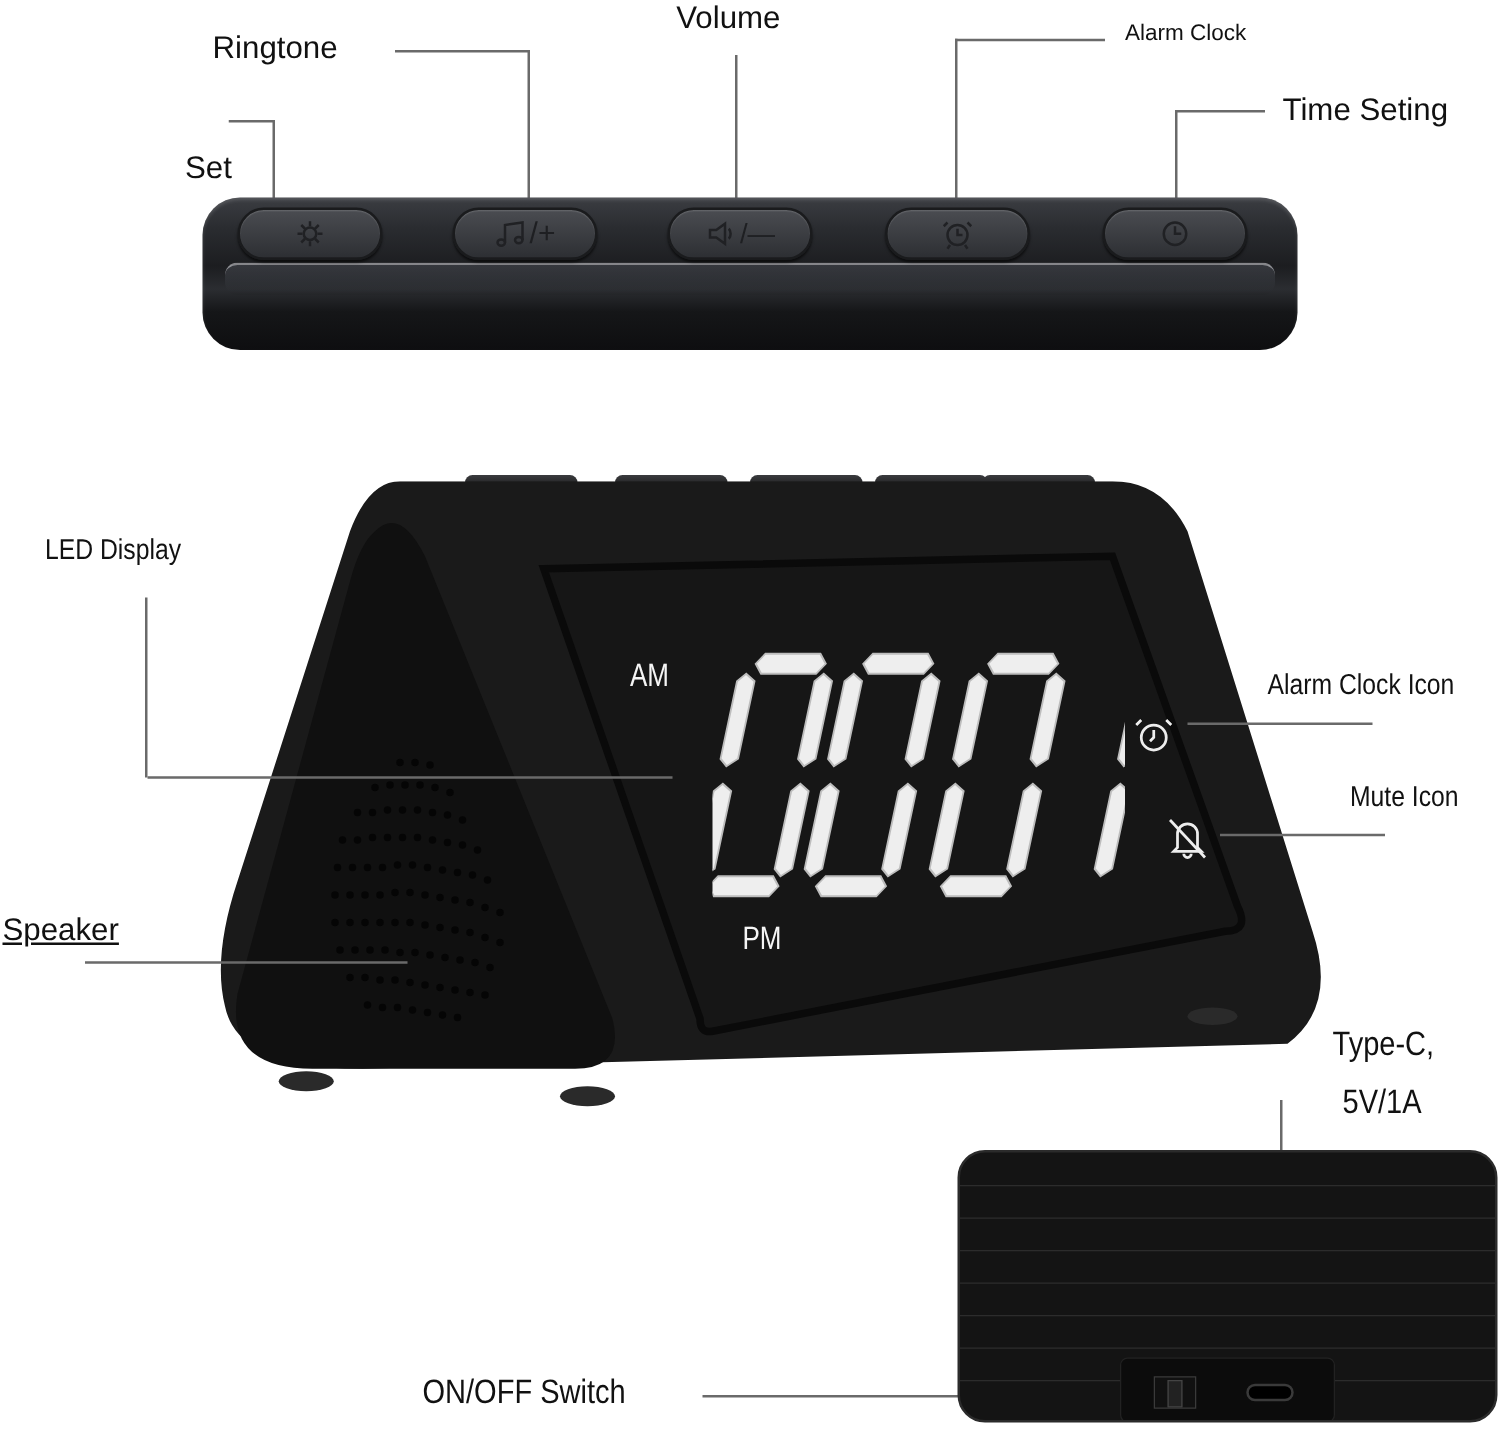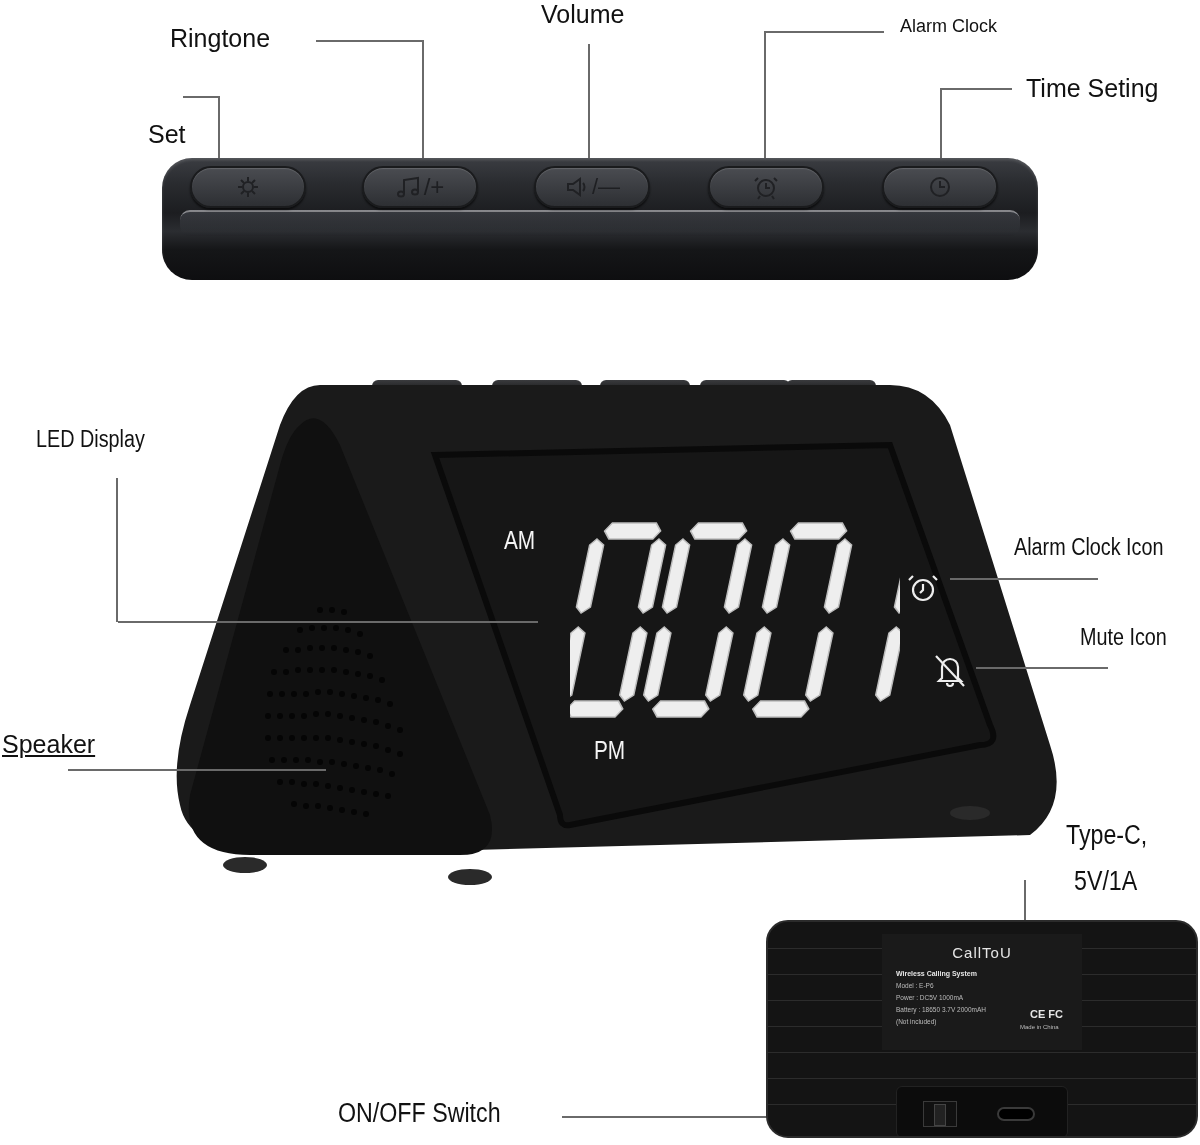--- a/index.html
+++ b/index.html
@@ -286,29 +286,17 @@
 <div class="leader" style="left:562px;top:1116px;width:344px;height:2px;"></div>
 
 <div class="back">
   <div class="rib" style="top:26px;"></div>
   <div class="rib" style="top:52px;"></div>
   <div class="rib" style="top:78px;"></div>
   <div class="rib" style="top:104px;"></div>
   <div class="rib" style="top:130px;"></div>
   <div class="rib" style="top:156px;"></div>
   <div class="rib" style="top:182px;"></div>
-  <div class="plate">
-    <div class="brand">CallToU</div>
-    <div class="specs">
-      <div class="title">Wireless Calling System</div>
-      <div>Model : E-P6</div>
-      <div>Power : DC5V  1000mA</div>
-      <div>Battery : 18650  3.7V  2000mAH</div>
-      <div>(Not included)</div>
-    </div>
-    <div class="cert">CE FC</div>
-    <div class="made">Made in China</div>
-  </div>
   <div class="portbay">
     <div class="switch"></div>
     <div class="usbc"></div>
   </div>
 </div>
 
 </body></html>

